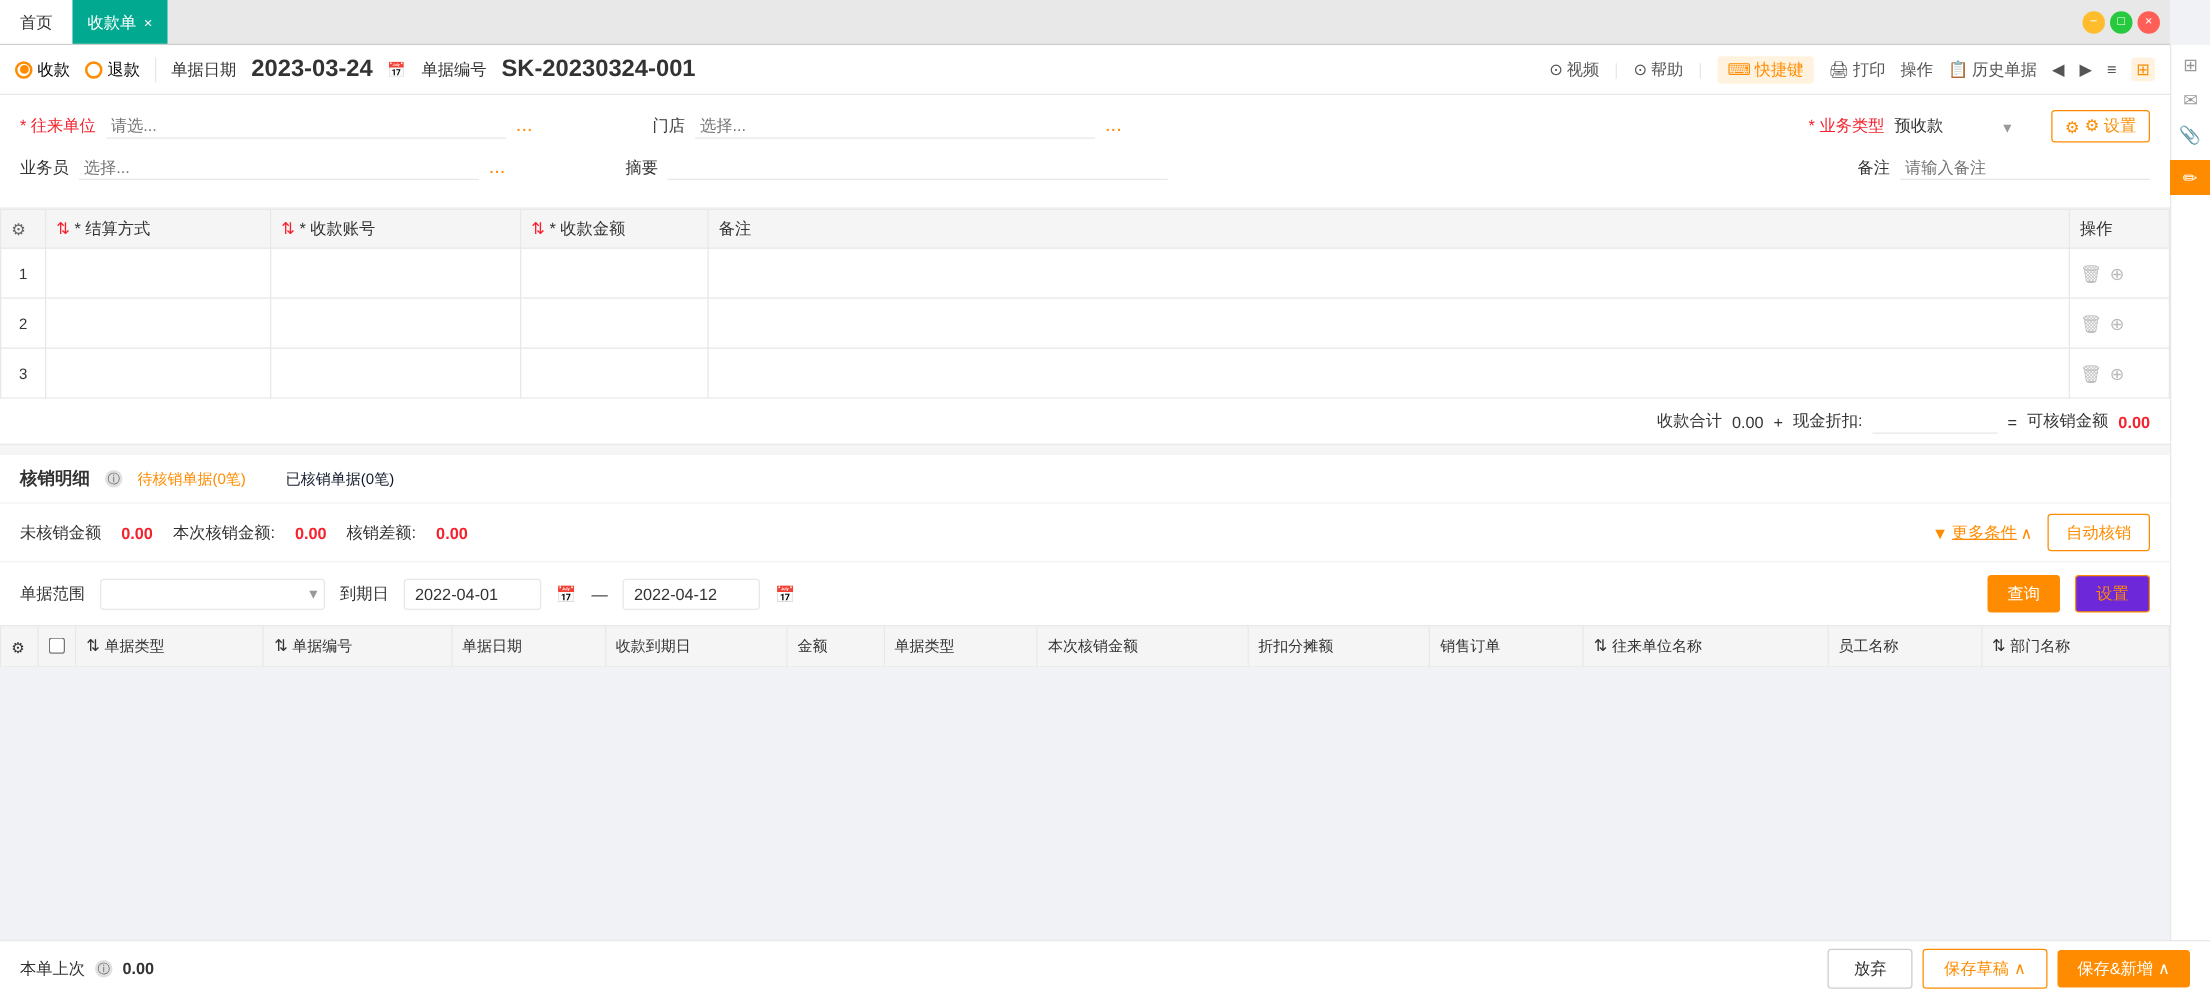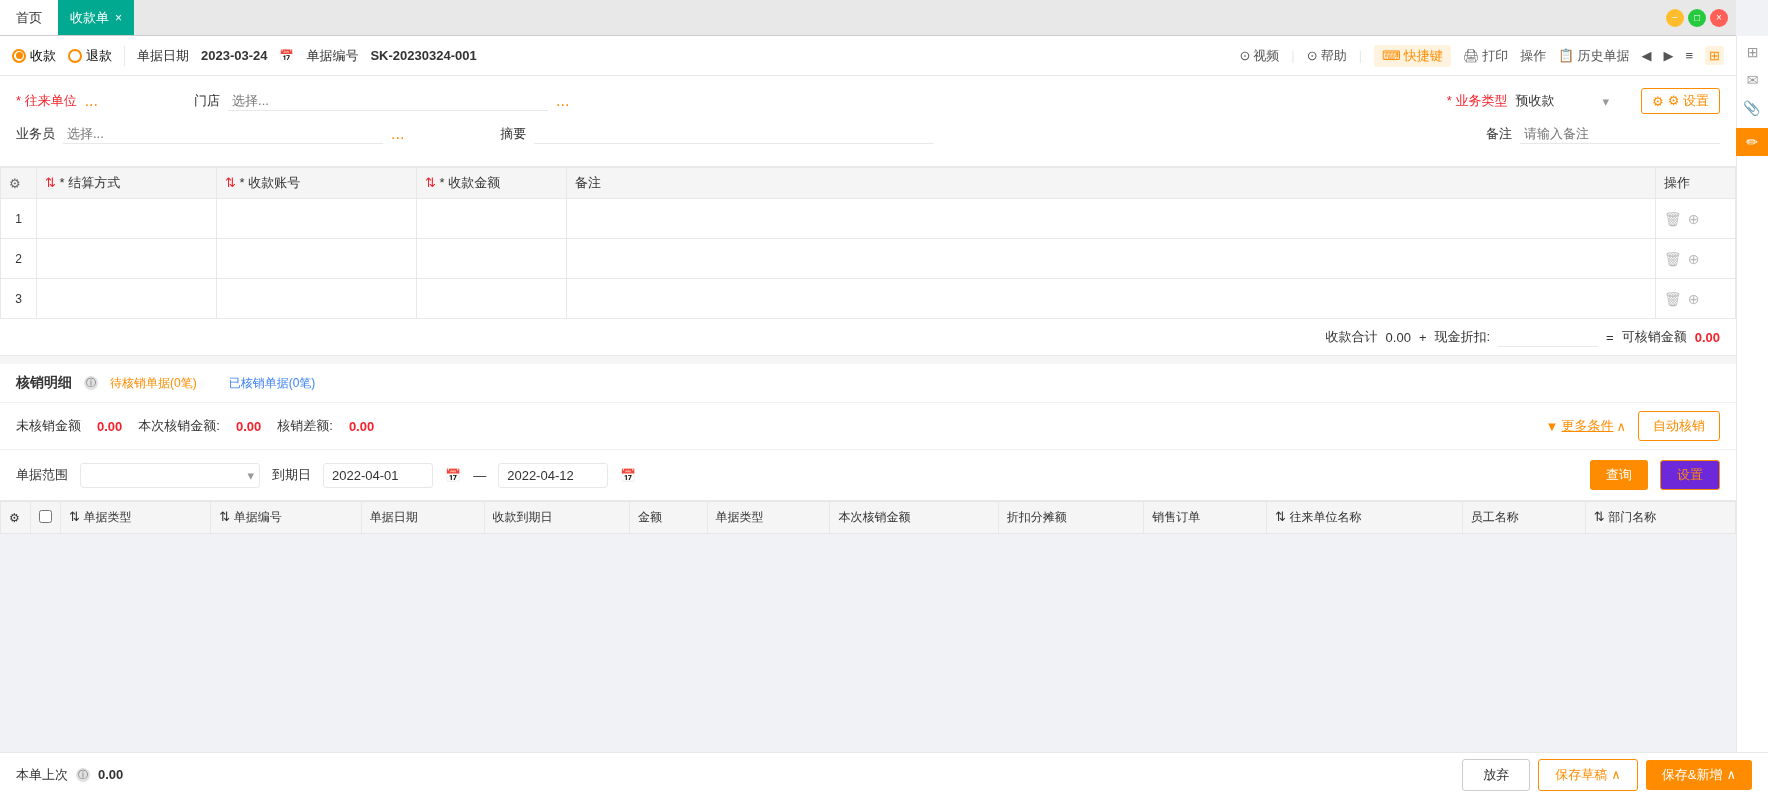--- a/index.html
+++ b/index.html
@@ -30,21 +30,21 @@
     .toolbar {
       display: flex; align-items: center; background: #fff; height: 40px;
       padding: 0 12px; border-bottom: 1px solid #e8e8e8; gap: 12px;
     }
     .radio-group { display: flex; align-items: center; gap: 12px; }
     .radio-item { display: flex; align-items: center; gap: 4px; cursor: pointer; }
     .radio-dot { width: 14px; height: 14px; border-radius: 50%; border: 2px solid #ff8c00; display: flex; align-items: center; justify-content: center; }
     .radio-dot.active::after { content: ''; width: 7px; height: 7px; border-radius: 50%; background: #ff8c00; display: block; }
     .toolbar-divider { width: 1px; height: 20px; background: #e8e8e8; }
     .toolbar-label { color: #333; font-size: 13px; }
-    .toolbar-value { color: #333; font-weight: bold; font-size: 13px; }
+    .toolbar-value { color: #333; font-weight: bold; font-size: 19px; }
     .toolbar-icon-btn { display: flex; align-items: center; gap: 3px; color: #666; cursor: pointer; font-size: 12px; }
     .toolbar-spacer { flex: 1; }
     .toolbar-action { display: flex; align-items: center; gap: 3px; color: #555; cursor: pointer; font-size: 12px; }
     .toolbar-actions-group { display: flex; align-items: center; gap: 12px; }
 
     
     .form-area {
       background: #fff; padding: 12px 16px; border-bottom: 1px solid #e8e8e8;
     }
     .form-row { display: flex; align-items: center; gap: 8px; margin-bottom: 10px; }
@@ -274,20 +274,21 @@
       </div>
       <div class="toolbar-action" style="color:#ff8c00; background:#fff3e0; padding:2px 4px; border-radius:3px;">
         <span>⊞</span>
       </div>
     </div>
   </div>
 
   <div class="form-area">
     <div class="form-row">
       <span class="form-label">* 往来单位</span>
+      <input class="form-input form-input-wide" type="text" placeholder="请选..." style="">
       <span class="form-dots">...</span>
       <span style="width:80px"></span>
       <span class="form-label-normal">门店</span>
       <input class="form-input form-input-wide" type="text" placeholder="选择..." style="">
       <span class="form-dots">...</span>
       <span style="flex:1"></span>
       <span class="form-label">* 业务类型</span>
       <span class="form-label-normal" style="color:#333; font-weight:normal;">预收款</span>
       <span style="color:#999; cursor:pointer; margin-left:40px;">▾</span>
       <span style="width:16px"></span>
@@ -390,21 +391,21 @@
     <span>可核销金额</span>
     <span class="summary-value">0.00</span>
   </div>
 
   <div style="background:#f5f5f5; height:8px;"></div>
   <div class="section-header">
     <span class="section-title">核销明细</span>
     <span class="circle-icon info-icon">ⓘ</span>
     <span class="section-tab orange-text">待核销单据(0笔)</span>
     <span class="section-tab-paren" style="margin-left:8px;"></span>
-    <span class="section-tab" style="color:#3b82f6;">已核销单据(0笔)</span>
+    <span class="section-tab" style="color:#0f172a;">已核销单据(0笔)</span>
   </div>
 
   <div class="filter-area">
     <span class="filter-label">未核销金额</span>
     <span class="filter-value">0.00</span>
     <span class="filter-label">本次核销金额:</span>
     <span class="filter-value">0.00</span>
     <span class="filter-label">核销差额:</span>
     <span class="filter-value">0.00</span>
     <div class="filter-conditions-right">

